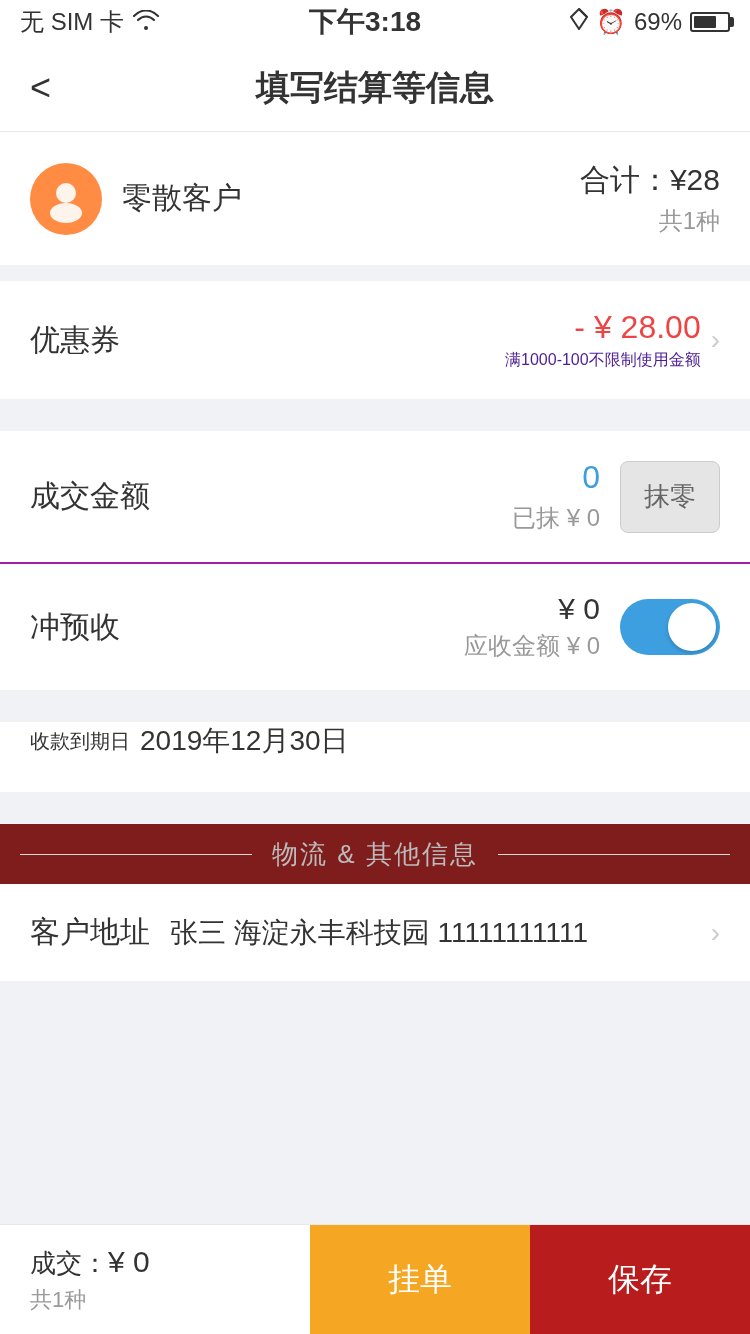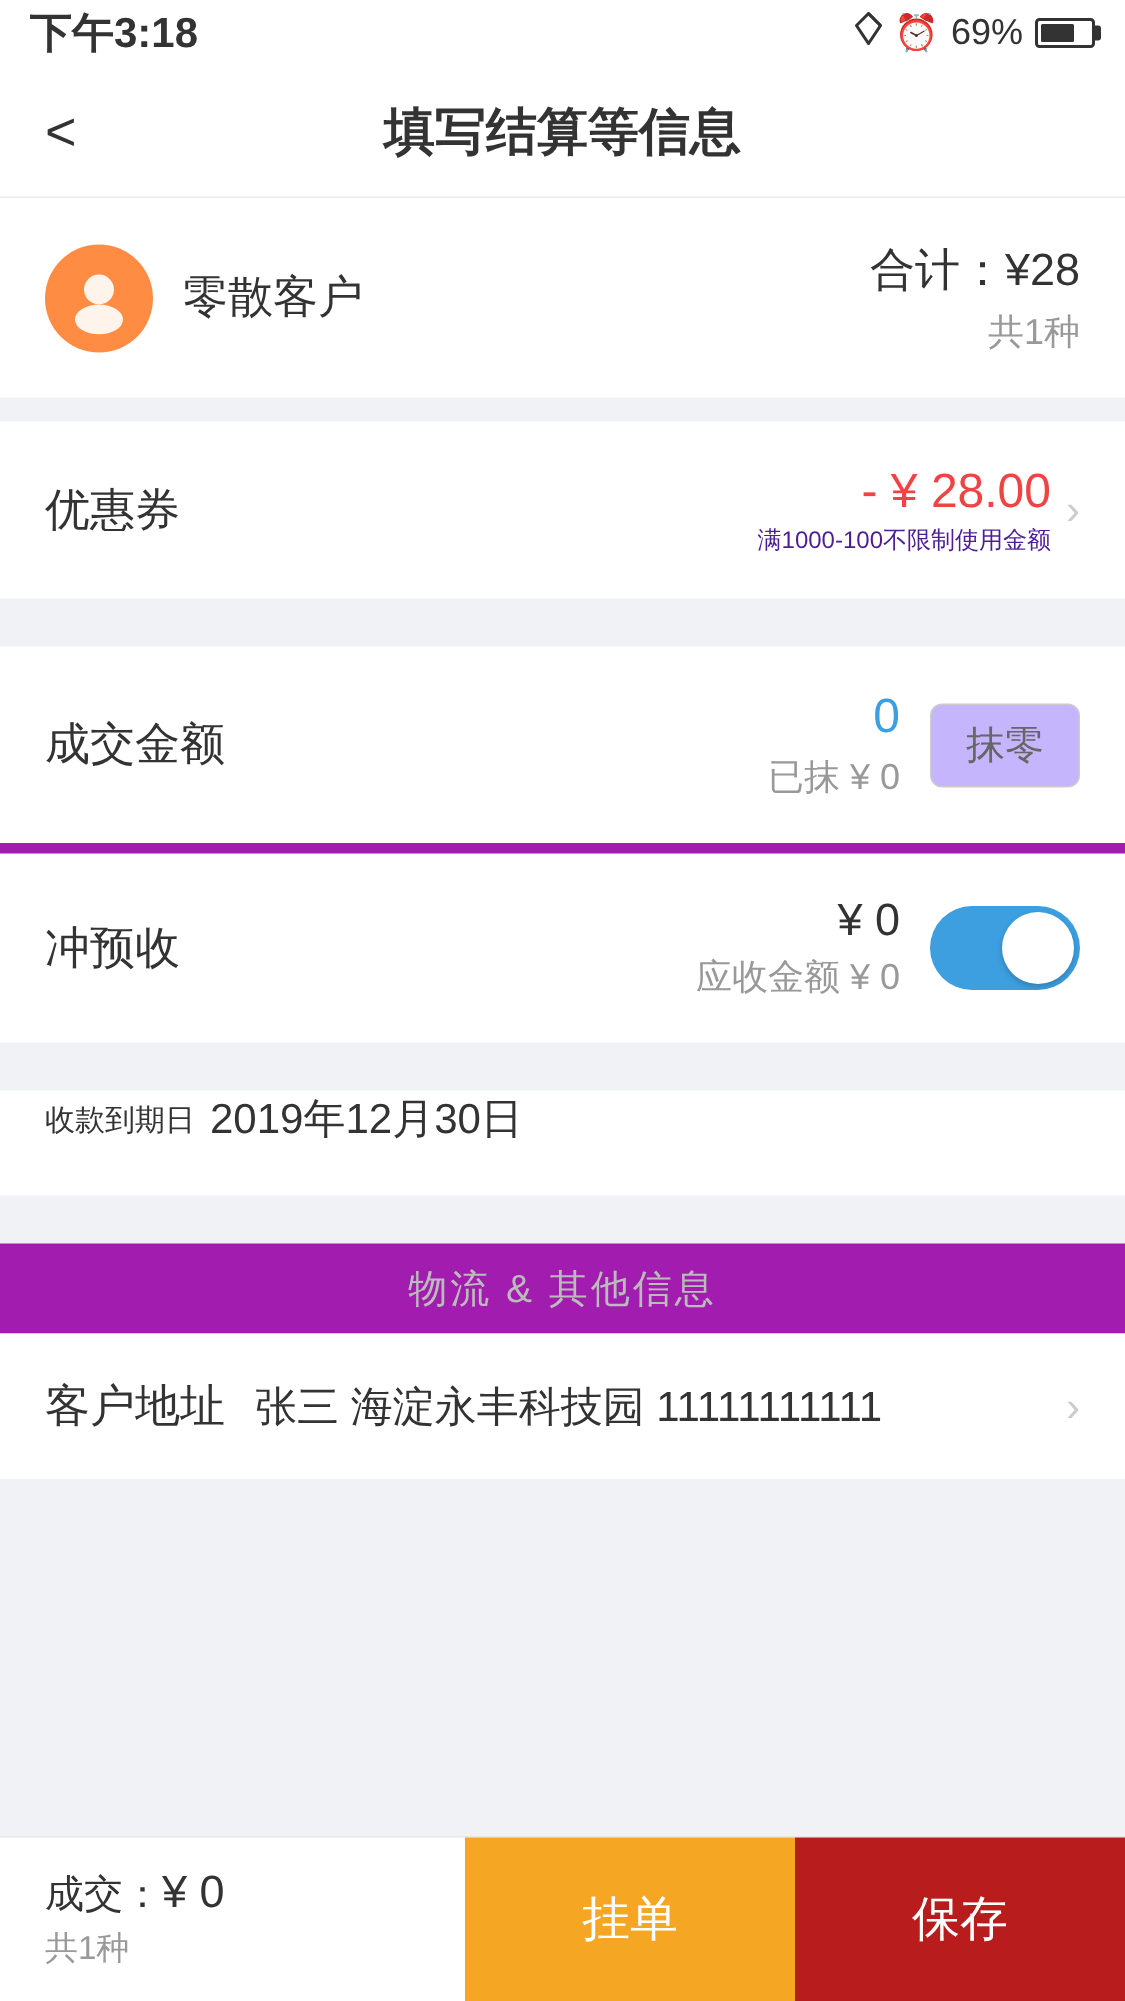--- a/index.html
+++ b/index.html
@@ -196,45 +196,45 @@
     
     .transaction-section {
       background: #fff;
       margin-bottom: 16px;
     }
     .row-item {
       padding: 28px 30px;
       display: flex;
       align-items: center;
       justify-content: space-between;
-      border-bottom: 7px solid #a21caf;
+      border-bottom: 2px solid #a21caf;
     }
     .row-item:last-child {
       border-bottom: none;
     }
     .row-label {
       font-size: 30px;
       color: #333;
     }
     .row-right {
       display: flex;
       align-items: center;
       gap: 20px;
     }
     .amount-value {
       font-size: 32px;
       color: #3d9fe0;
       font-weight: 500;
     }
     .rounding-btn {
       width: 100px;
-      height: 56px;
+      height: 72px;
       border: 1px solid #ccc;
       border-radius: 8px;
-      background: #c4b5fd;
+      background: #e5e5e5;
       font-size: 26px;
       color: #666;
       display: flex;
       align-items: center;
       justify-content: center;
       cursor: pointer;
     }
     .already-rounded {
       font-size: 24px;
       color: #999;
@@ -304,25 +304,24 @@
       margin-right: 10px;
     }
     .due-date-value {
       font-size: 28px;
       color: #333;
     }
 
     
     .logistics-divider {
       height: 60px;
-      background: #a21caf;
+      background: #7f1d1d;
       display: flex;
       align-items: center;
       justify-content: flex-start;
-      flex-direction: column;
     }
     .logistics-text {
       font-size: 26px;
       color: #bbb;
       letter-spacing: 2px;
     }
     .logistics-line {
       flex: 1;
       height: 1px;
       background: #ddd;
@@ -404,20 +403,30 @@
       font-size: 32px;
       color: #fff;
       font-weight: 500;
       cursor: pointer;
     }
   </style>
 </head>
 <body>
 
 <div class="status-bar">
+  <div class="status-left">
+    <span>无 SIM 卡</span>
+    <span>
+      <svg width="28" height="20" viewBox="0 0 28 20" fill="none">
+        <path d="M14 16a2 2 0 1 1 0 4 2 2 0 0 1 0-4z" fill="#333"></path>
+        <path d="M6 10c2.2-2.2 5.2-3.5 8-3.5s5.8 1.3 8 3.5" stroke="#333" stroke-width="2.2" fill="none" stroke-linecap="round"></path>
+        <path d="M2 6C5.5 2.5 9.6 0.5 14 0.5S22.5 2.5 26 6" stroke="#333" stroke-width="2.2" fill="none" stroke-linecap="round"></path>
+      </svg>
+    </span>
+  </div>
   <div class="status-center">下午3:18</div>
   <div class="status-right">
     <span>
       <svg width="18" height="22" viewBox="0 0 18 22" fill="none">
         <path d="M9 1L17 9L9 21L1 9L9 1z" fill="none" stroke="#333" stroke-width="2"></path>
         <path d="M9 1l8 8" stroke="#333" stroke-width="2"></path>
       </svg>
     </span>
     <span>⏰</span>
     <span>69%</span>

